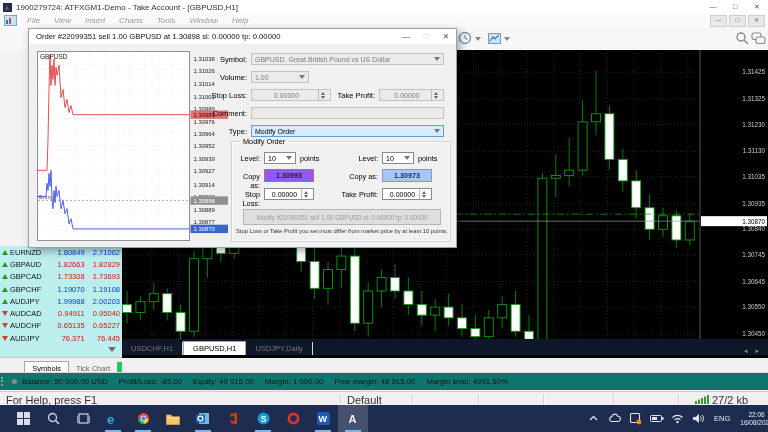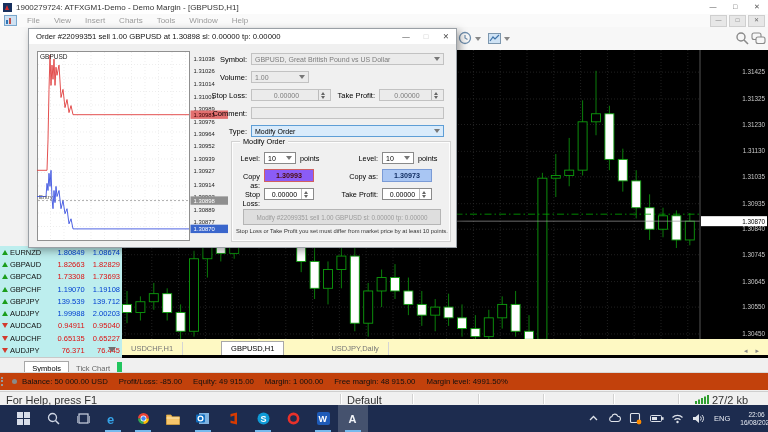--- a/index.html
+++ b/index.html
@@ -10,21 +10,21 @@
   
   .titlebar{left:0;top:0;width:768px;height:14px;background:#fff;border-bottom:1px solid #e8e8e8;
     display:flex;align-items:center;font-size:8px;color:#333;}
   .app-logo{width:9px;height:9px;margin:0 4px 0 3px;background:#17305e;position:relative;flex:none;}
   .app-logo:before{content:"";position:absolute;left:2px;top:2px;border-left:2.5px solid transparent;
     border-right:2.5px solid transparent;border-bottom:5px solid #d22c2c;}
   .win-controls{margin-left:auto;display:flex;}
   .win-btn{width:22px;height:12px;text-align:center;font-size:7px;line-height:12px;color:#555;}
   .menubar{left:0;top:14px;width:768px;height:13px;background:#fafafa;border-bottom:1px solid #e0e0e0;
     display:flex;align-items:center;font-size:8px;color:#9a9a9a;}
-  .menu-item{padding:0 7px;}
+  .menu-item{padding:0 7px;font-style:italic;}
   .menu-doc-icon{width:11px;height:9px;margin:0 3px 0 4px;background:#cfe2f3;border:1px solid #7aa7cc;position:relative;flex:none;}
   .menu-doc-icon:before{content:"";position:absolute;left:1px;bottom:1px;width:2px;height:4px;background:#2e75b6;}
   .menu-doc-icon:after{content:"";position:absolute;left:4px;bottom:1px;width:2px;height:6px;background:#c0504d;}
   .child-controls{margin-left:auto;display:flex;gap:2px;padding-right:3px;}
   .child-btn{width:15px;height:10px;background:#e7e7e7;border:1px solid #cfcfcf;font-size:6px;
     line-height:9px;text-align:center;color:#666;}
   .toolbar{left:0;top:27px;width:768px;height:23px;background:#f7f7f7;border-bottom:1px solid #cfcfcf;}
   .tb-icon{position:absolute;top:4px;width:15px;height:15px;color:#777;}
   .caret{position:absolute;top:10px;width:0;height:0;border-left:3px solid transparent;
     border-right:3px solid transparent;border-top:4px solid #888;}
@@ -37,25 +37,25 @@
   .tri-down{display:inline-block;width:0;height:0;border-left:3px solid transparent;border-right:3px solid transparent;border-top:5px solid #d23b2e;}
   .mw-sym{width:42px;color:#111;}
   .mw-bid,.mw-ask{width:34px;text-align:right;padding-right:2px;}
   .c-blue{color:#0040d0;} .c-red{color:#dd1010;}
   .mw-scroll{left:108px;top:347px;width:0;height:0;border-left:4px solid transparent;border-right:4px solid transparent;border-top:5px solid #707070;}
   .mw-tabs{left:0;top:357px;width:122px;height:17px;background:#f0f0f0;border-top:1px solid #c9c9c9;
     display:flex;align-items:flex-end;font-size:7.5px;justify-content:flex-end;}
   .mw-tab{padding:2px 7px;color:#666;border-right:5px solid #22c55e;}
   .mw-tab.active{background:#fff;border:1px solid #a8a8a8;border-bottom:none;color:#000;}
   
-  .chart-tabs{left:122px;top:339px;width:646px;height:16px;background:#fef9c3;display:flex;align-items:flex-end;font-size:7.5px;gap:38px;}
+  .chart-tabs{left:122px;top:339px;width:646px;height:16px;background:#0f172a;display:flex;align-items:flex-end;font-size:7.5px;}
   .ch-tab{padding:2px 9px;color:#777;border-right:1px solid #d5d5d5;}
   .ch-tab.active{background:#fff;border:1px solid #a8a8a8;border-bottom:none;color:#000;}
   .tab-arrows{margin-left:auto;padding-right:6px;color:#888;font-size:7px;letter-spacing:3px;}
-  .balance-bar{left:0;top:372px;width:768px;height:17px;background:#c2410c;border-top:1px solid #d8d8d8;
+  .balance-bar{left:0;top:372px;width:768px;height:17px;background:#0f766e;border-top:1px solid #d8d8d8;
     display:flex;align-items:center;font-size:7.8px;color:#111;}
   .grip{width:5px;height:9px;margin:0 2px 0 1px;border-left:2px dotted #9a9a9a;flex:none;}
   .bal-dot{width:5px;height:5px;border-radius:50%;background:#8a8a8a;margin:0 5px 0 2px;flex:none;}
   .bal-seg{margin-right:11px;white-space:nowrap;}
   .statusbar{left:0;top:391px;width:768px;height:14px;background:#f0f0f0;border-top:1px solid #cfcfcf;font-size:11px;color:#333;}
   .sb-div{position:absolute;top:2px;width:1px;height:10px;background:#d2d2d2;box-shadow:1px 0 0 #fff;}
   .traffic{position:absolute;left:712px;top:3px;}
   
   .taskbar{left:0;top:405px;width:768px;height:27px;background:#1d2c4f;}
   .tb-item{position:absolute;top:0;width:30px;height:27px;display:flex;align-items:center;justify-content:center;}
@@ -95,21 +95,21 @@
   svg{display:block;font-family:"Liberation Sans","DejaVu Sans",sans-serif;}
   .mini-chart{position:absolute;left:8px;top:22px;}
 </style>
 </head>
 <body>
 
 <div class="screen">
 
   <div class="abs titlebar">
     <span class="app-logo"></span>
-    <span>1900279724: ATFXGM1-Demo - Demo Margin - [GBPUSD,H1]</span>
+    <span>1900279724: ATFXGM1-Demo - Take Account - [GBPUSD,H1]</span>
     <div class="win-controls">
       <span class="win-btn">—</span>
       <span class="win-btn">□</span>
       <span class="win-btn">✕</span>
     </div>
   </div>
 
   <div class="abs menubar">
     <span class="menu-doc-icon"></span>
     <span id="menu-items"><span class="menu-item">File</span><span class="menu-item">View</span><span class="menu-item">Insert</span><span class="menu-item">Charts</span><span class="menu-item">Tools</span><span class="menu-item">Window</span><span class="menu-item">Help</span></span>
@@ -140,45 +140,39 @@
       <rect x="5" y="6" width="9" height="6.5" rx="2" fill="#f7f7f7" stroke="#8a8a8a" stroke-width="1.1"></rect>
     </svg>
   </div>
 
   <div class="abs mw-back"></div>
   <div class="abs mw-rows" id="mw-rows">
       <div class="mw-row">
         <span class="mw-arrow"><i class="tri-up"></i></span>
         <span class="mw-sym">EURNZD</span>
         <span class="mw-bid c-blue">1.80849</span>
-        <span class="mw-ask c-blue">1.08674</span>
+        <span class="mw-ask c-blue">2.71062</span>
       </div>
       <div class="mw-row">
         <span class="mw-arrow"><i class="tri-up"></i></span>
         <span class="mw-sym">GBPAUD</span>
         <span class="mw-bid c-red">1.82663</span>
         <span class="mw-ask c-red">1.82829</span>
       </div>
       <div class="mw-row">
         <span class="mw-arrow"><i class="tri-up"></i></span>
         <span class="mw-sym">GBPCAD</span>
         <span class="mw-bid c-red">1.73308</span>
         <span class="mw-ask c-red">1.73693</span>
       </div>
       <div class="mw-row">
         <span class="mw-arrow"><i class="tri-up"></i></span>
         <span class="mw-sym">GBPCHF</span>
         <span class="mw-bid c-blue">1.19070</span>
         <span class="mw-ask c-blue">1.19108</span>
-      </div>
-      <div class="mw-row">
-        <span class="mw-arrow"><i class="tri-up"></i></span>
-        <span class="mw-sym">GBPJPY</span>
-        <span class="mw-bid c-blue">139.539</span>
-        <span class="mw-ask c-blue">139.712</span>
       </div>
       <div class="mw-row">
         <span class="mw-arrow"><i class="tri-up"></i></span>
         <span class="mw-sym">AUDJPY</span>
         <span class="mw-bid c-blue">1.99988</span>
         <span class="mw-ask c-blue">2.00203</span>
       </div>
       <div class="mw-row">
         <span class="mw-arrow"><i class="tri-down"></i></span>
         <span class="mw-sym">AUDCAD</span>

